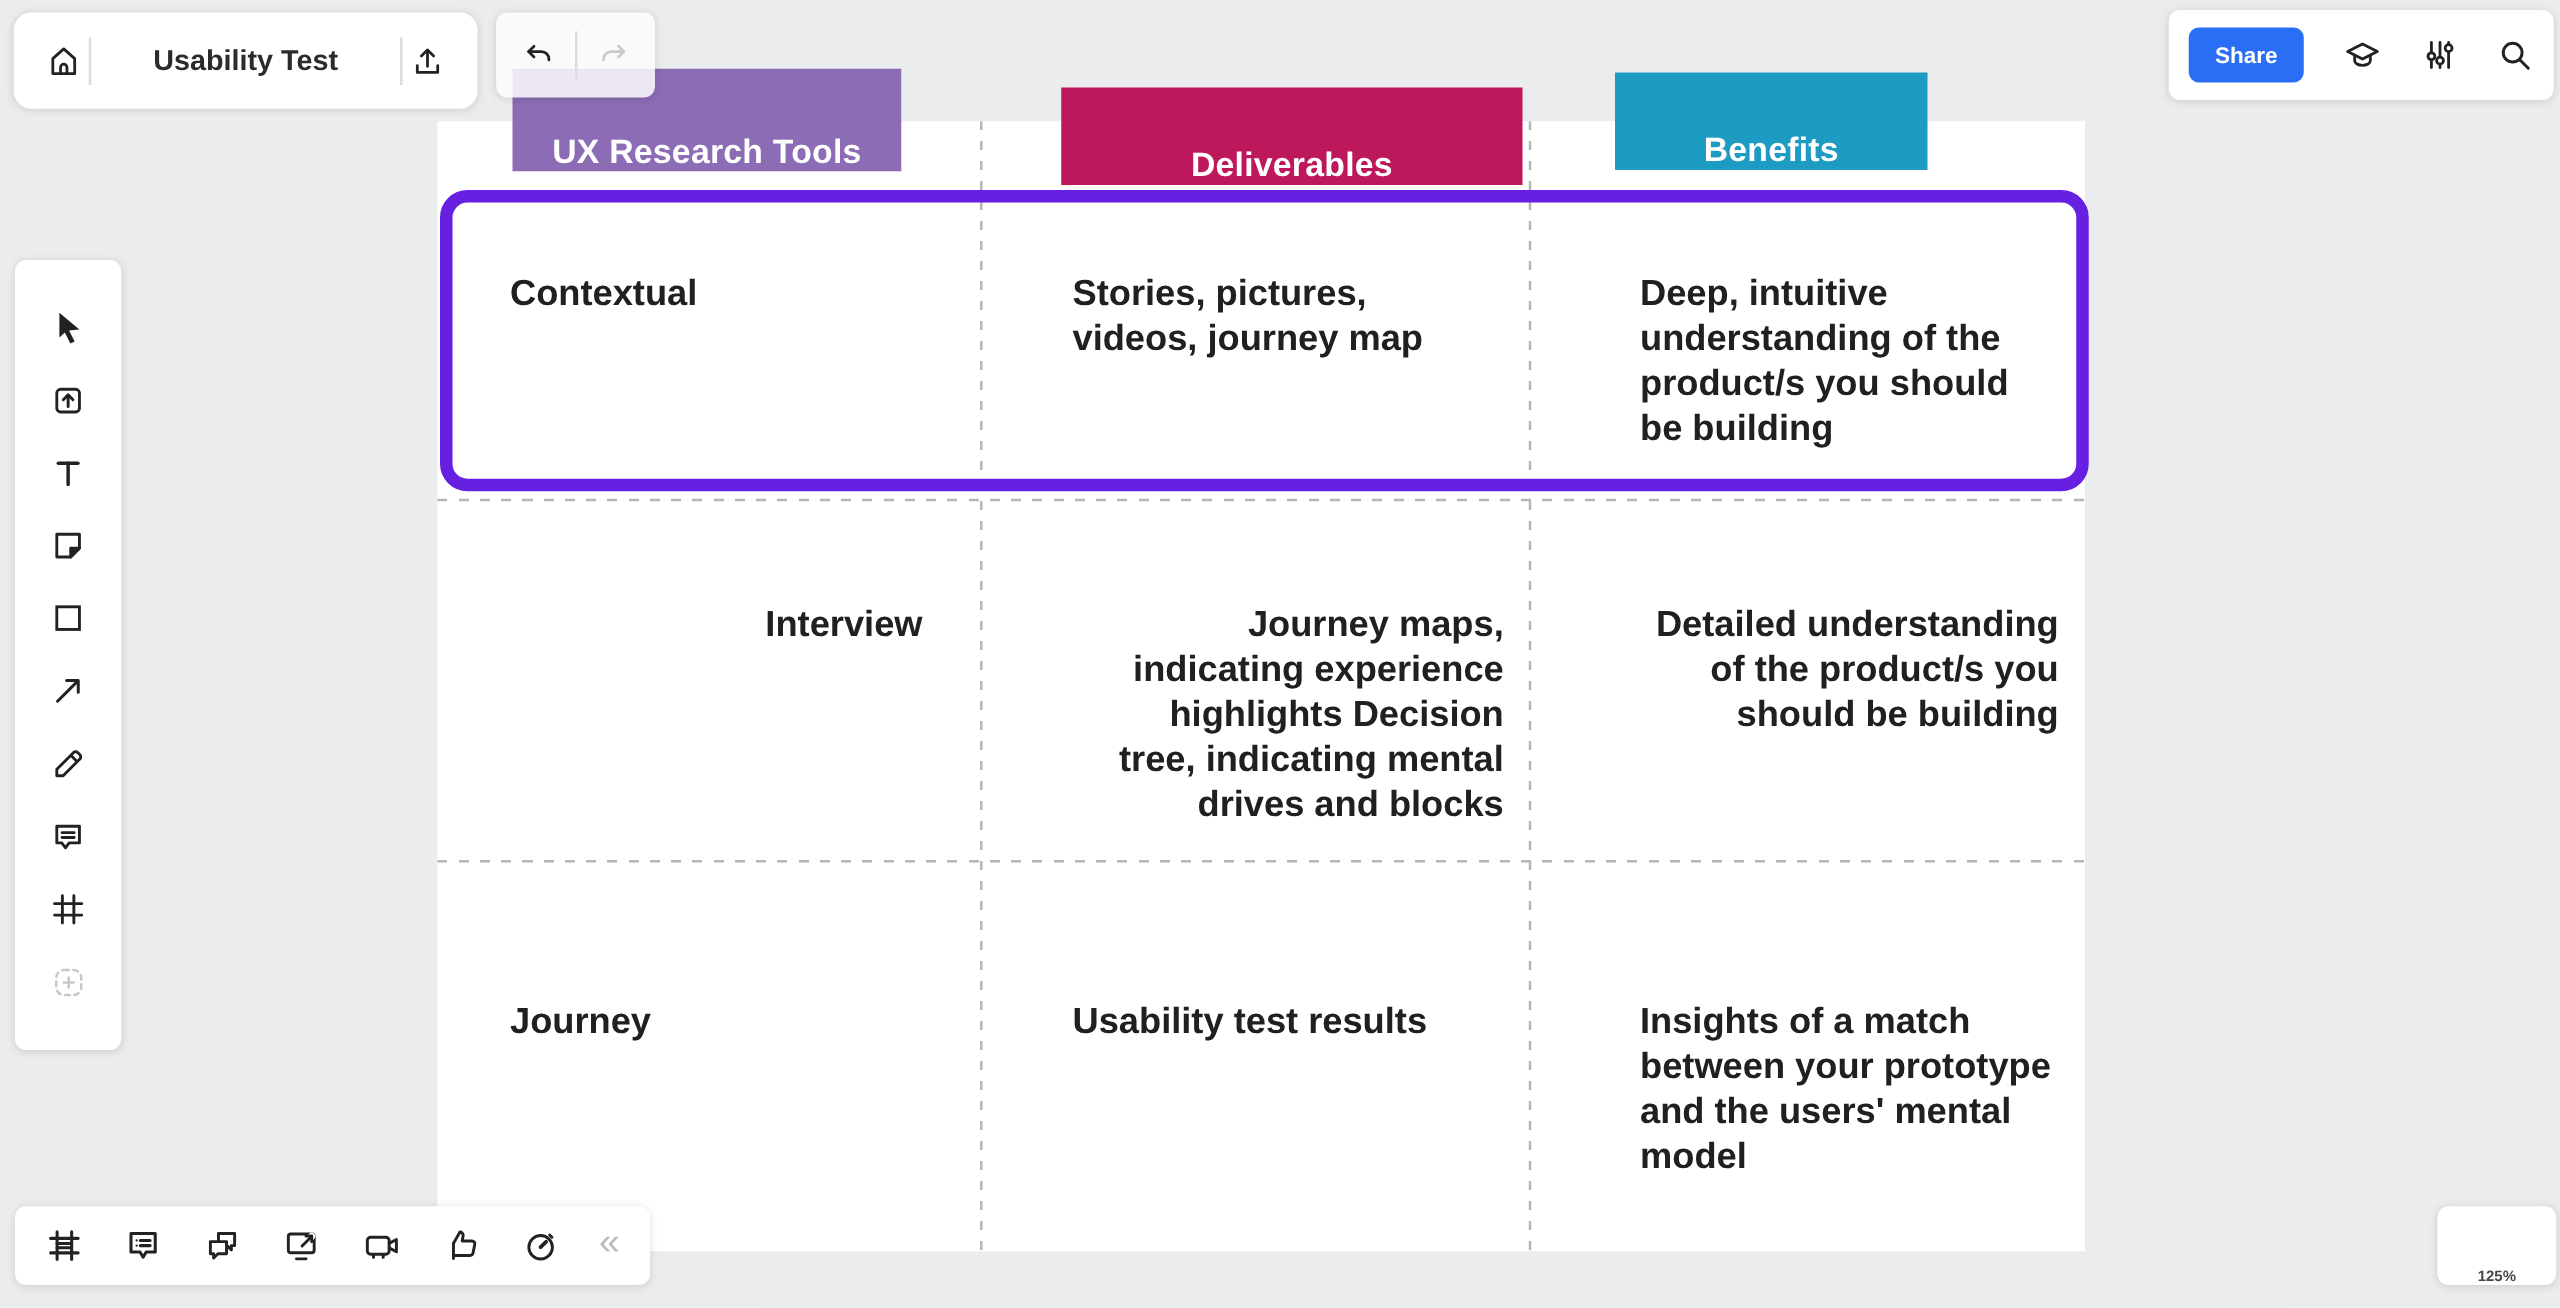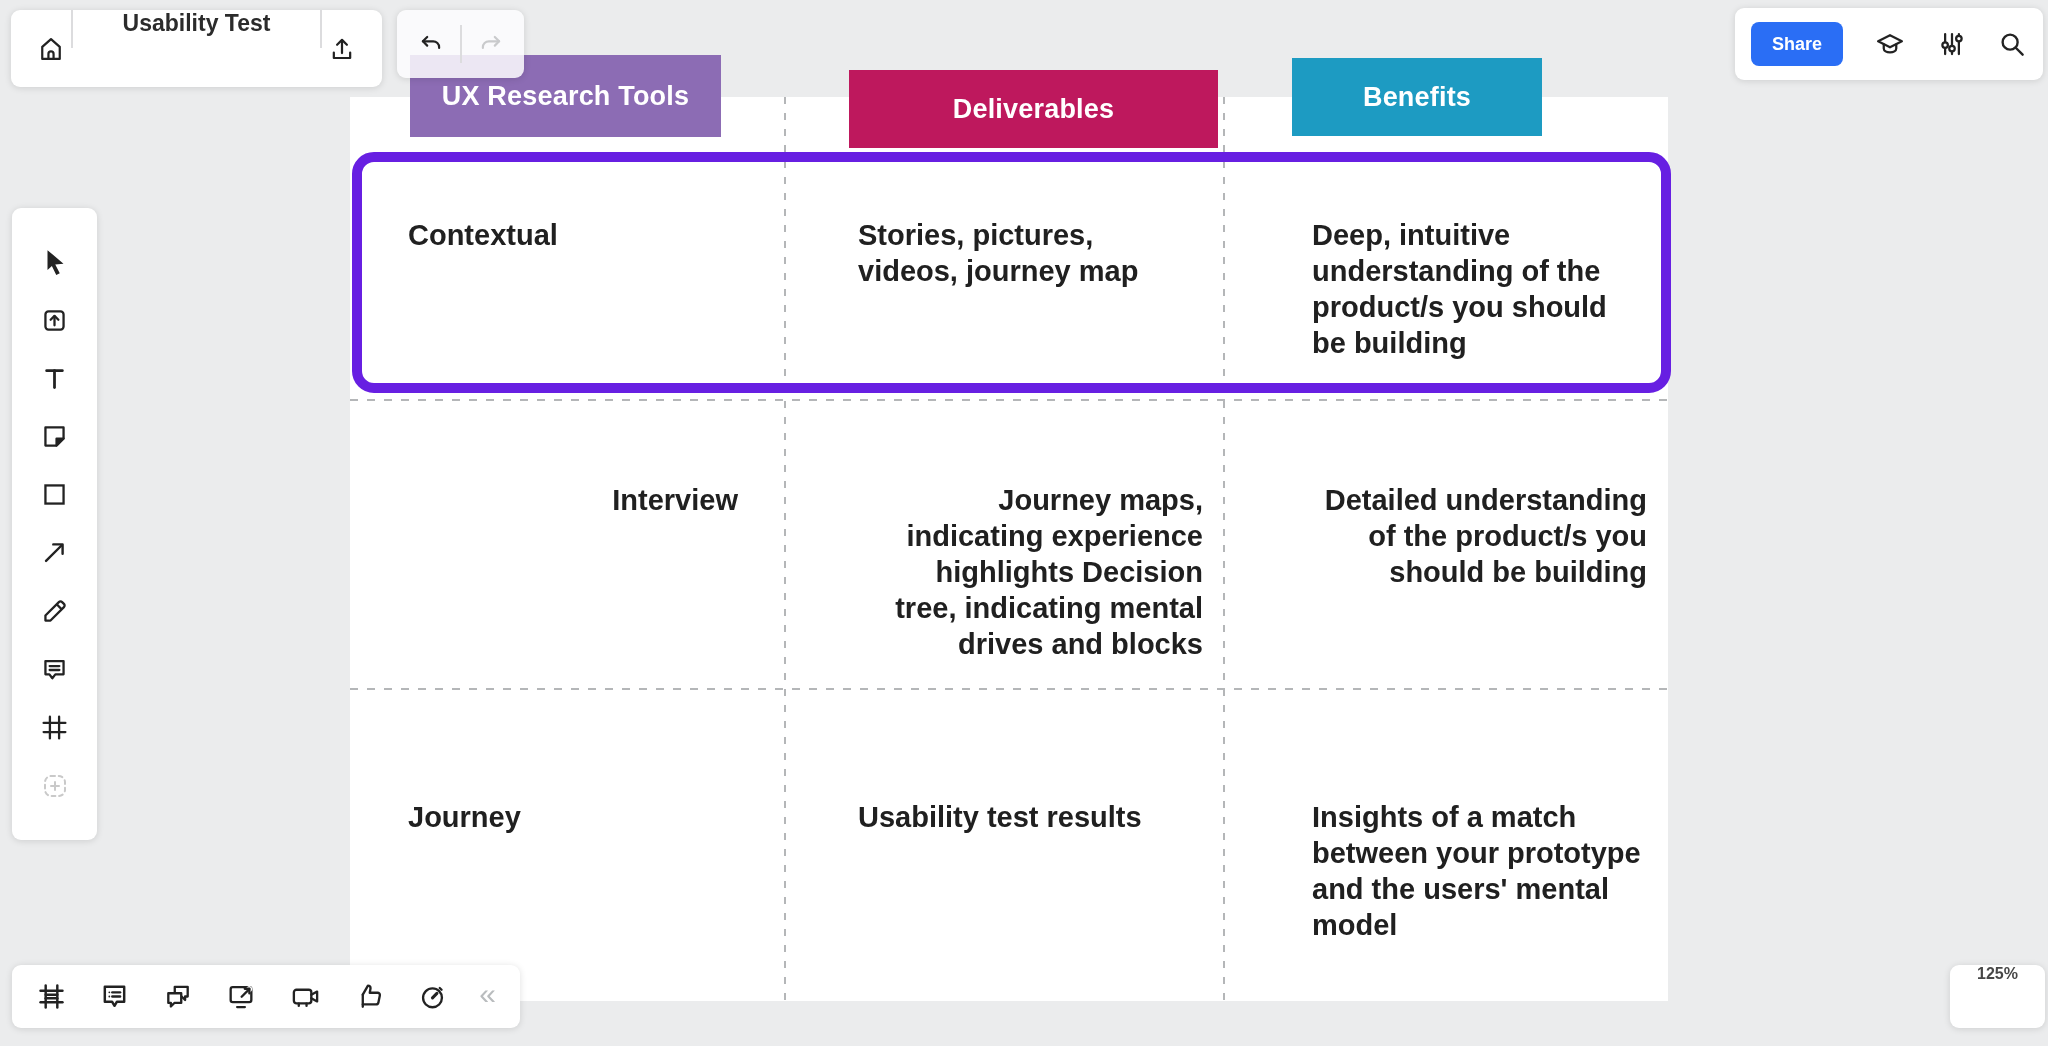--- a/index.html
+++ b/index.html
@@ -12,54 +12,54 @@
   }
   .abs { position:absolute;font-weight:bold; }
 
   
   .canvas { left:350px; top:97px; width:1318px; height:904px; background:#ffffff; z-index:1; }
   .vline { top:97px; width:2px; height:904px; z-index:2;
     background:repeating-linear-gradient(180deg,#b4b6b8 0 7px,transparent 7px 16px); }
   .hline { left:350px; width:1318px; height:2px; z-index:2;
     background:repeating-linear-gradient(90deg,#b4b6b8 0 8px,transparent 8px 17px); }
 
-  .col-header { z-index:3; display:flex; align-items:center; justify-content:center;
+  .col-header { z-index:3; display:flex; align-items:flex-end; justify-content:center;
     color:#ffffff; font-weight:bold; font-size:27px; letter-spacing:.2px; }
   .hdr-tools    { left:410px;  top:55px; width:311px; height:82px; background:#8c6cb4; }
   .hdr-deliv    { left:849px;  top:70px; width:369px; height:78px; background:#be185d; }
   .hdr-benefits { left:1292px; top:58px; width:250px; height:78px; background:#1d9bc2; }
 
   .selection { left:352px; top:152px; width:1319px; height:241px; z-index:4;
     border:10px solid #671fe2; border-radius:22px; background:transparent; }
 
   .cell { z-index:3; font-size:29px; line-height:36px; white-space:pre-line;margin-top:21px; }
   .cell.bold { font-weight:bold; }
   .c1 { left:408px; width:330px; }
   .c2 { left:858px; width:345px; }
   .c3 { left:1312px; width:335px; }
   .r1 { top:196px; } .r2 { top:461px;text-align:right; } .r3 { top:778px; }
 
   
   .card { position:absolute; background:#ffffff; border-radius:9px;
     box-shadow:0 1px 7px rgba(0,0,0,.13); z-index:5; }
   .topleft  { left:11px; top:10px; width:371px; height:77px;
-    display:flex; padding:0 26px; gap:6px; }
+    display:flex; align-items:center; padding:0 26px; gap:6px;border-radius:14px; }
   .undoredo { left:397px; top:10px; width:127px; height:68px;
     display:flex; align-items:center; justify-content:center; gap:14px;
     background:rgba(253,253,254,.85); }
   .topright { left:1735px; top:8px; width:308px; height:72px;
     display:flex; align-items:center; padding:16px 16px; gap:30px; }
   .leftbar  { left:12px; top:208px; width:85px; height:632px;
     display:flex; flex-direction:column; align-items:center; justify-content:space-evenly;
     padding:10px 0; }
   .bottombar { left:12px; top:965px; width:508px; height:63px;
     display:flex; align-items:center; justify-content:space-between; padding:0 24px; }
   .zoombadge { left:1950px; top:965px; width:95px; height:63px;
-    display:flex; align-items:flex-start; justify-content:center;
-    font-size:16px; font-weight:bold; color:#474747; }
+    display:flex; align-items:flex-end; justify-content:center;
+    font-size:12px; font-weight:bold; color:#474747; }
 
   .board-title { font-size:23px; font-weight:bold; color:#2b2b2b; white-space:nowrap; flex:1; text-align:center; }
   .vdiv { width:2px; height:38px; background:#dcdcde; flex:0 0 auto; }
 
   .share-btn { width:97px; height:44px; border:none; border-radius:8px;
     background:#2a6ef5; color:#ffffff; font-family:inherit;
     font-size:18px; font-weight:bold; cursor:pointer; }
 
   .icon { display:inline-flex; align-items:center; justify-content:center; flex:0 0 auto; }
   .icon svg { display:block; }

